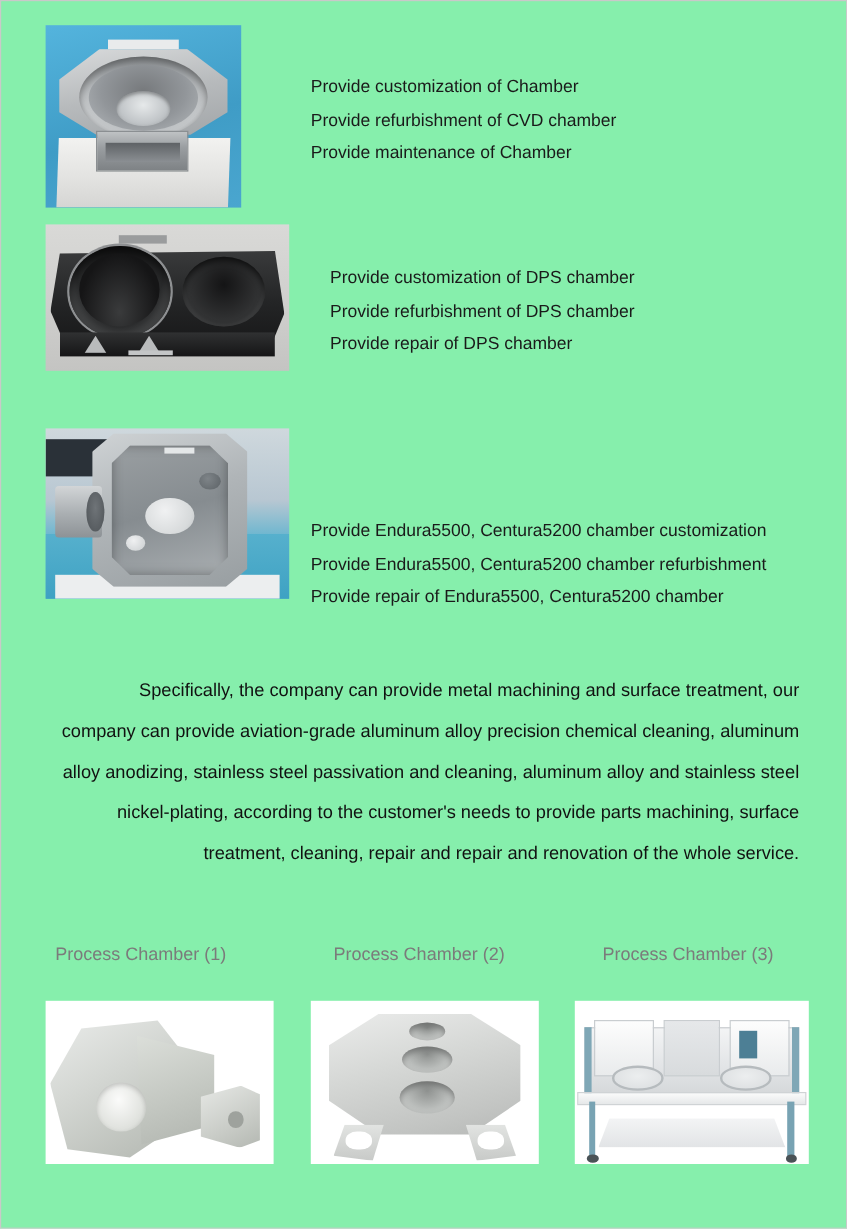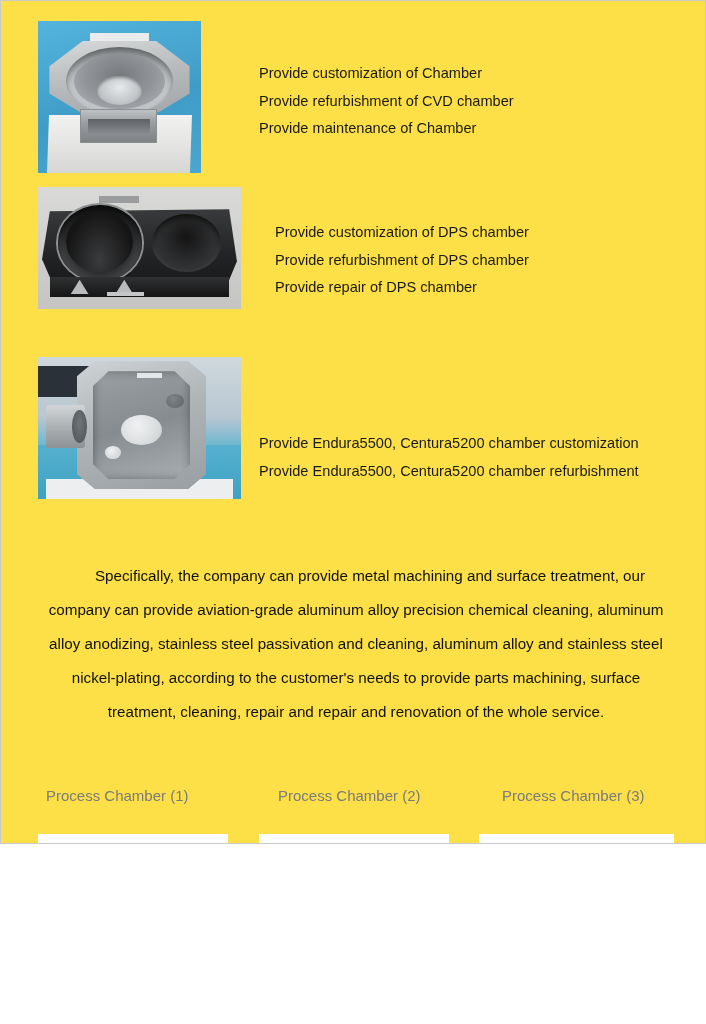--- a/index.html
+++ b/index.html
@@ -7,22 +7,22 @@
     padding: 0;
     background: #ffffff;
   }
   body {
     font-family: "Liberation Sans", sans-serif;
     -webkit-font-smoothing: antialiased;
   }
   .page {
     position: relative;
     width: 706px;
-    height: 844px;
-    background: #fde047;
+    height: 1024px;
+    background: #86efac;
     overflow: hidden;
     border: 1px solid #c9c9c9;
     box-sizing: border-box;
   }
 
   
   .photo {
     position: absolute;
     overflow: hidden;
   }
@@ -38,21 +38,21 @@
     color: #1a1a1a;
     font-size: 13px;
     line-height: 15.5px;
   }
   .para {
     position: absolute;
     color: #111111;
     font-size: 15.2px;
     line-height: 34px;
     text-indent: 28px;
-    text-align: center;
+    text-align: right;
   }
   .pc-caption {
     position: absolute;
     color: #7b7b7b;
     font-size: 15px;
     white-space: nowrap;
   }
 
   
   #photo-cvd {
@@ -365,20 +365,21 @@
     <div class="topwin"></div>
     <div class="port"></div>
     <div class="port-sm"></div>
     <div class="port-r"></div>
     <div class="flange"></div>
   </div>
 
   <div class="lines" style="left:258px; top:388px;margin-top:41px;">
     <div>Provide Endura5500, Centura5200 chamber customization</div>
     <div>Provide Endura5500, Centura5200 chamber refurbishment</div>
+    <div>Provide repair of Endura5500, Centura5200 chamber</div>
   </div>
 
   <div class="para" style="left:45px; top:558px; width:620px;">Specifically, the company can provide metal machining and surface treatment, our company can provide aviation-grade aluminum alloy precision chemical cleaning, aluminum alloy anodizing, stainless steel passivation and cleaning, aluminum alloy and stainless steel nickel-plating, according to the customer's needs to provide parts machining, surface treatment, cleaning, repair and repair and renovation of the whole service.</div>
 
   <div class="pc-caption" style="left:45px; top:786px;">Process Chamber (1)</div>
   <div class="pc-caption" style="left:277px; top:786px;">Process Chamber (2)</div>
   <div class="pc-caption" style="left:501px; top:786px;">Process Chamber (3)</div>
 
   <div class="photo" id="photo-pc1">
     <div class="blk"></div>

